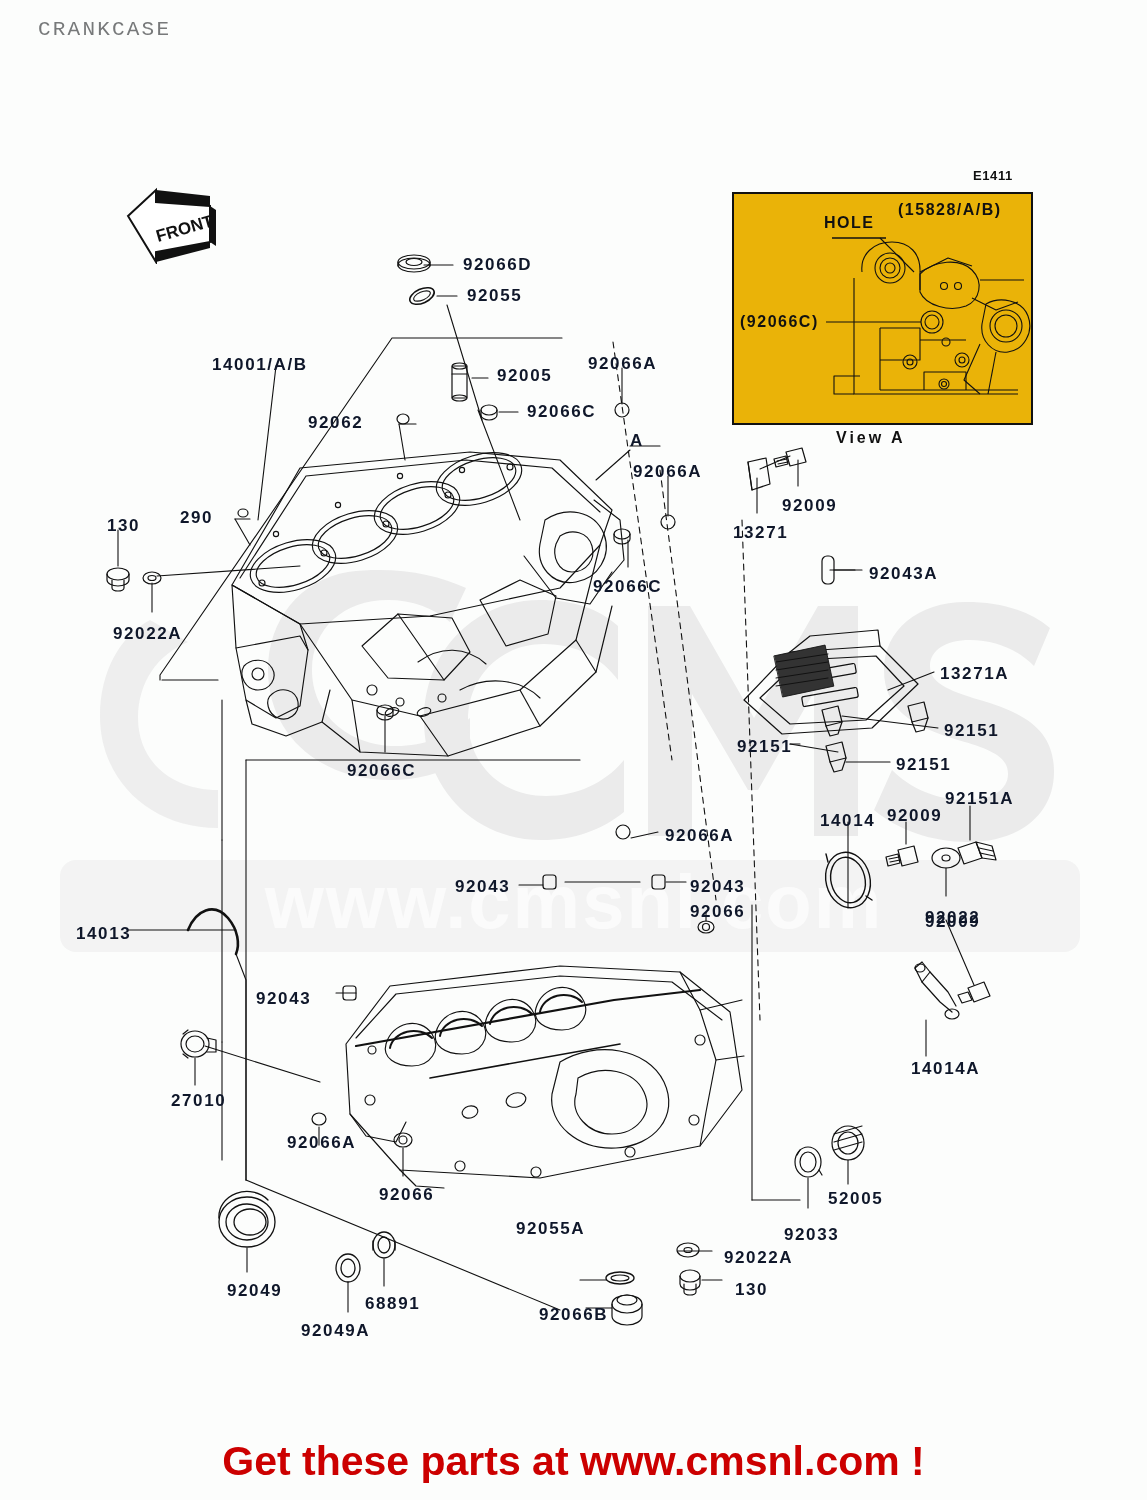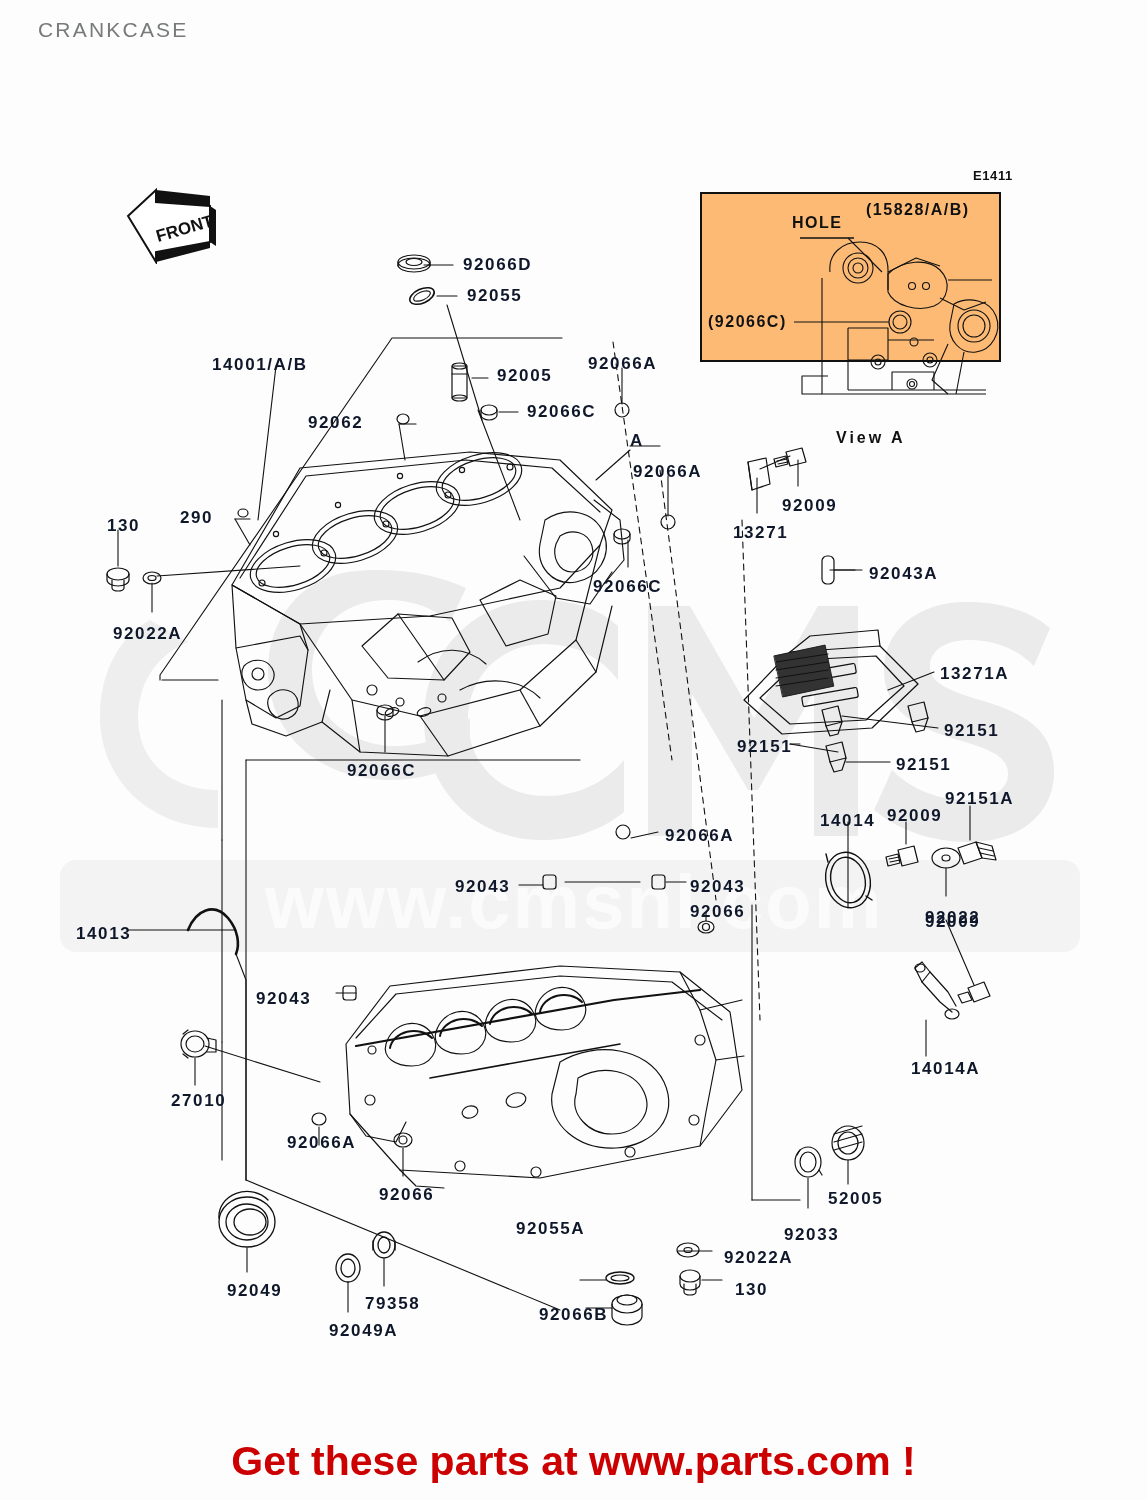--- a/index.html
+++ b/index.html
@@ -17,21 +17,21 @@
   }
 
   
   #page-title {
     position: absolute;
     left: 38px;
     top: 18px;
     font-size: 21px;
     letter-spacing: 2.2px;
     color: #77797a;
-    font-family: Liberation Sans, sans-serif;
+    font-family: Liberation Mono, monospace;
     white-space: nowrap;
   }
 
   
   #watermark {
     position: absolute;
     left: 0;
     top: 560px;
     width: 1147px;
     height: 460px;
@@ -58,26 +58,26 @@
     letter-spacing: 1.6px;
     color: #0f172a;
     white-space: nowrap;
     z-index: 6;
     line-height: 1;
   }
 
   
   #inset-box {
     position: absolute;
-    left: 700px;
+    left: 732px;
     top: 192px;
     width: 301px;
-    height: 170px;
+    height: 233px;
     border: 2px solid #111;
-    background: #fdba74;
+    background: #eab308;
     z-index: 5;
     box-sizing: border-box;
   }
   #inset-code {
     position: absolute;
     left: 949px;
     top: 168px;
     font-size: 13px;
     font-weight: bold;
     letter-spacing: 0.6px;
@@ -633,20 +633,20 @@
       <div class="callout" style="left: 911px; top: 1060px;">14014A</div>
       <div class="callout" style="left: 171px; top: 1092px;">27010</div>
       <div class="callout" style="left: 287px; top: 1134px;">92066A</div>
       <div class="callout" style="left: 379px; top: 1186px;">92066</div>
       <div class="callout" style="left: 828px; top: 1190px;">52005</div>
       <div class="callout" style="left: 784px; top: 1214px; margin-top: 12px;">92033</div>
       <div class="callout" style="left: 724px; top: 1249px;">92022A</div>
       <div class="callout" style="left: 227px; top: 1282px;">92049</div>
       <div class="callout" style="left: 516px; top: 1220px;">92055A</div>
       <div class="callout" style="left: 735px; top: 1281px;">130</div>
-      <div class="callout" style="left: 365px; top: 1295px;">79358</div>
+      <div class="callout" style="left: 365px; top: 1295px;">68891</div>
       <div class="callout" style="left: 519px; top: 1306px; margin-left: 20px;">92066B</div>
-      <div class="callout" style="left: 329px; top: 1322px;">92049A</div>
+      <div class="callout" style="left: 301px; top: 1322px;">92049A</div>
     </div>
 
-  <div id="footer-text">Get these parts at www.parts.com !</div>
+  <div id="footer-text">Get these parts at www.cmsnl.com !</div>
 
 </div>
 
 </body></html>

